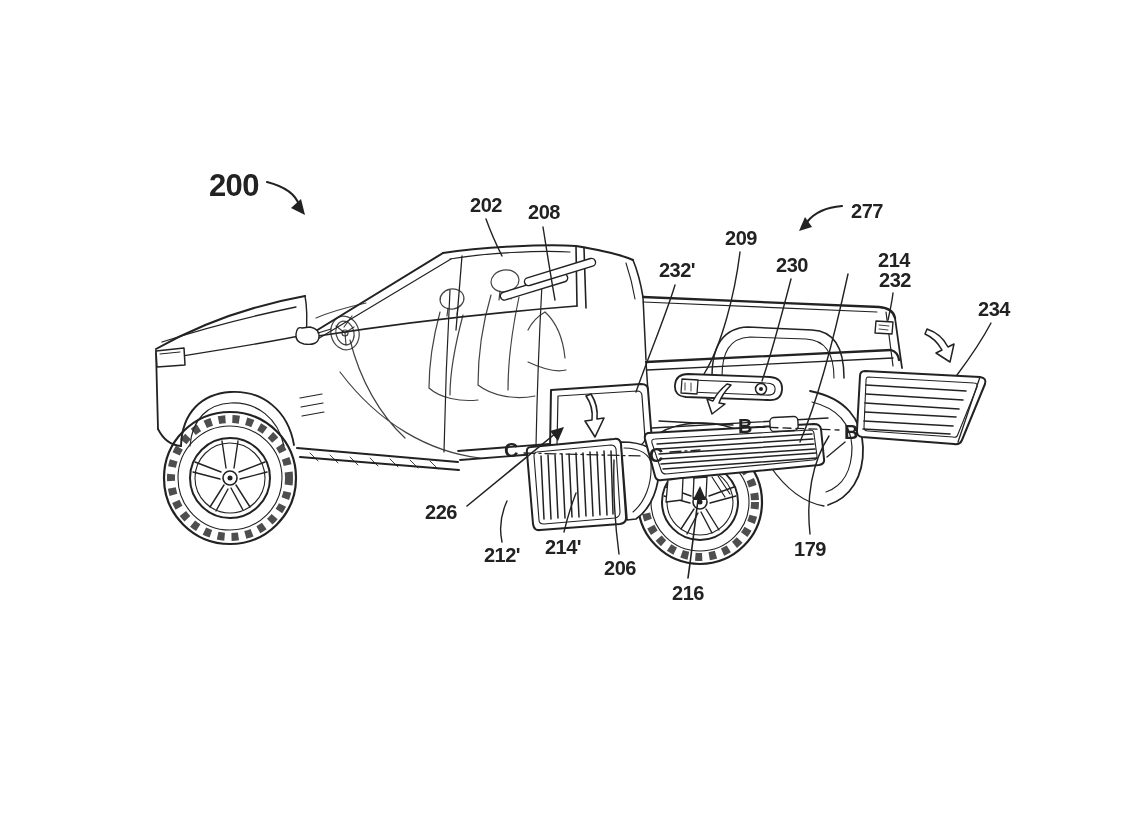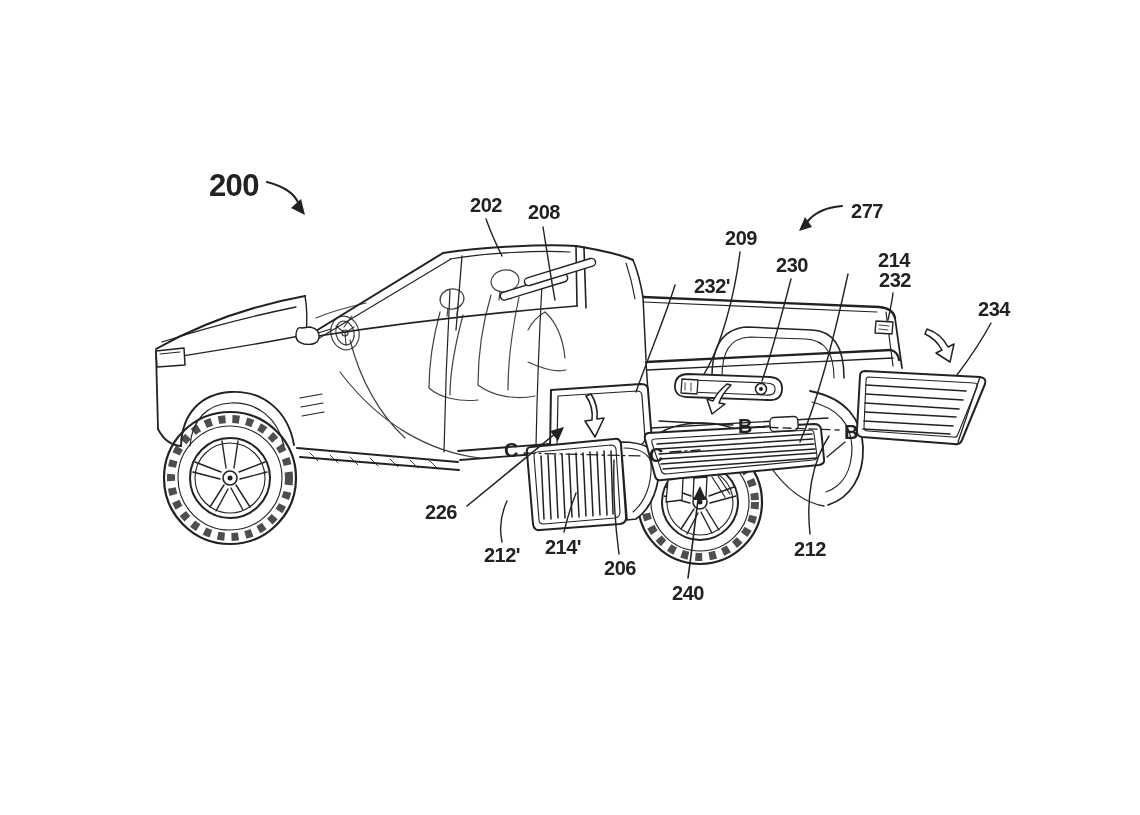--- a/index.html
+++ b/index.html
@@ -10,21 +10,21 @@
   .ln{fill:none;stroke:var(--ink);stroke-linecap:round;stroke-linejoin:round;}
   .thin{fill:none;stroke:var(--ink);stroke-linecap:round;stroke-linejoin:round;opacity:.85;}
   .w{fill:#ffffff;stroke:var(--ink);stroke-linecap:round;stroke-linejoin:round;}
   .solid{fill:var(--ink);stroke:none;}
   .tread{fill:none;stroke:var(--ink);stroke-width:8;stroke-dasharray:7 7;opacity:.8;}
   .lbl{position:absolute;transform:translate(-50%,-50%);font-weight:700;font-size:20px;
        color:var(--ink);white-space:nowrap;letter-spacing:-0.5px;}
   #l200{left:234px;top:186px;font-size:31px;}
   #l202{left:486px;top:205px;}
   #l208{left:544px;top:212px;}
-  #l232p{left:677px;top:286px;margin-left:35px;}
+  #l232p{left:677px;top:270px;}
   #l209{left:741px;top:238px;}
   #l230{left:792px;top:265px;}
   #l214{left:850px;top:260px;margin-left:44px;}
   #l232{left:895px;top:280px;}
   #l204{left:867px;top:211px;}
   #l234{left:994px;top:309px;}
   #l226{left:441px;top:512px;}
   #l212p{left:502px;top:555px;}
   #l214p{left:563px;top:547px;}
   #l206{left:620px;top:568px;}
@@ -248,20 +248,20 @@
   <div class="lbl" id="l209">209</div>
   <div class="lbl" id="l230">230</div>
   <div class="lbl" id="l214">214</div>
   <div class="lbl" id="l232">232</div>
   <div class="lbl" id="l204">277</div>
   <div class="lbl" id="l234">234</div>
   <div class="lbl" id="l226">226</div>
   <div class="lbl" id="l212p">212'</div>
   <div class="lbl" id="l214p">214'</div>
   <div class="lbl" id="l206">206</div>
-  <div class="lbl" id="l216">240</div>
-  <div class="lbl" id="l212">212</div>
+  <div class="lbl" id="l216">216</div>
+  <div class="lbl" id="l212">179</div>
   <div class="lbl" id="lbL">B</div>
   <div class="lbl" id="lbR">B</div>
   <div class="lbl" id="lcL">C</div>
   <div class="lbl" id="lcR">C</div>
 
 </div>
 
 </body></html>

